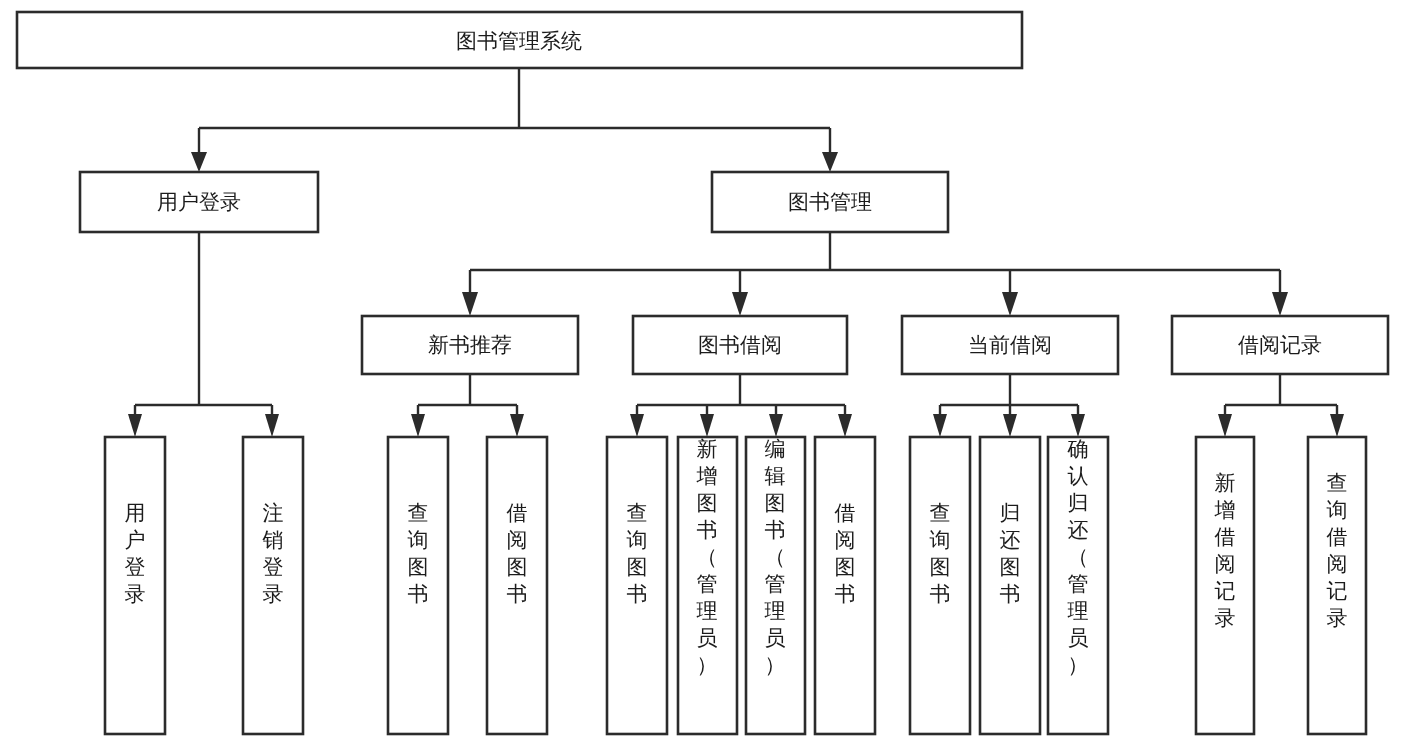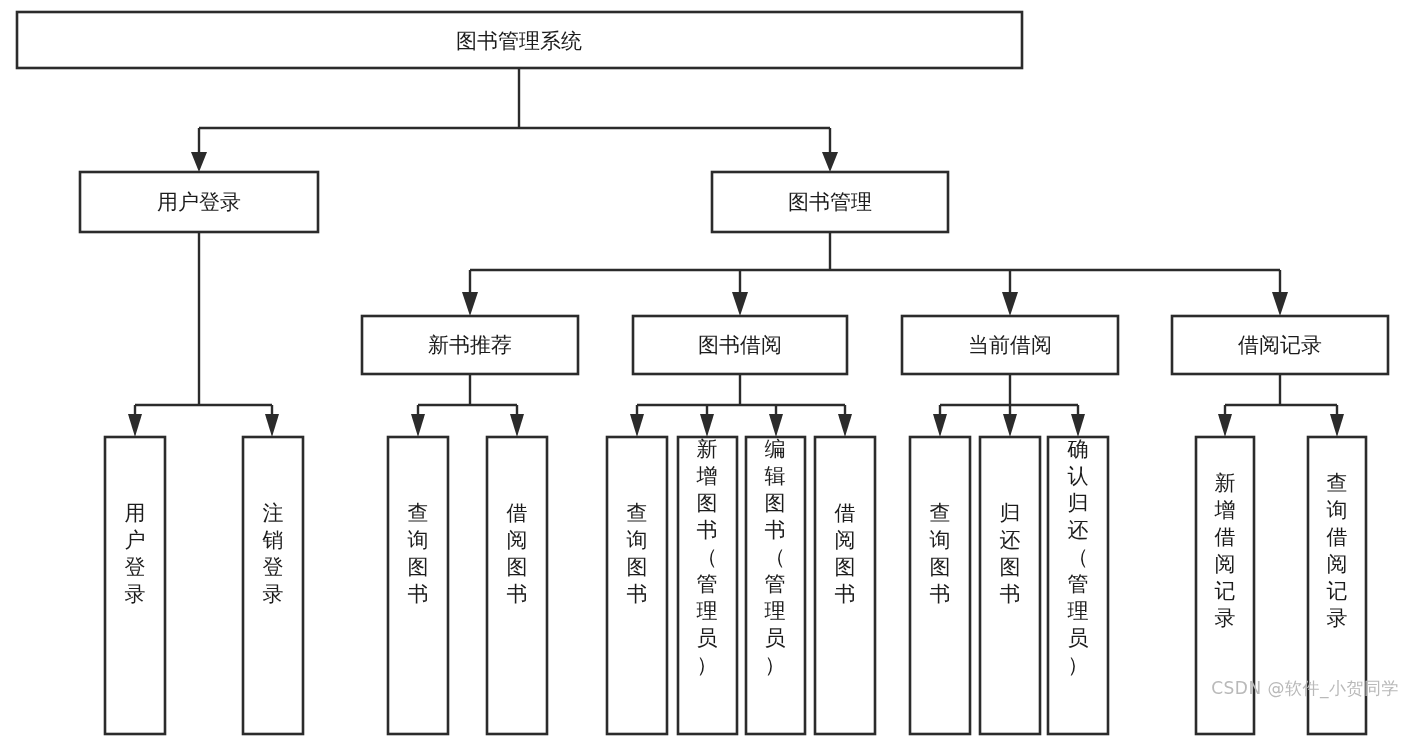--- a/index.html
+++ b/index.html
@@ -234,14 +234,13 @@
         <text class="node-label-v" x="1225" y="490"><tspan x="1225" y="490">新</tspan><tspan x="1225" y="517">增</tspan><tspan x="1225" y="544">借</tspan><tspan x="1225" y="571">阅</tspan><tspan x="1225" y="598">记</tspan><tspan x="1225" y="625">录</tspan></text>
       </g>
 
       <g>
         <rect class="node-box" x="1308" y="437" width="58" height="297"></rect>
         <text class="node-label-v" x="1337" y="490"><tspan x="1337" y="490">查</tspan><tspan x="1337" y="517">询</tspan><tspan x="1337" y="544">借</tspan><tspan x="1337" y="571">阅</tspan><tspan x="1337" y="598">记</tspan><tspan x="1337" y="625">录</tspan></text>
       </g>
     </g>
   </svg>
 
-  <div class="watermark-text">CSDN @软件_小贺同学</div>
 </div>
 
 </body></html>

